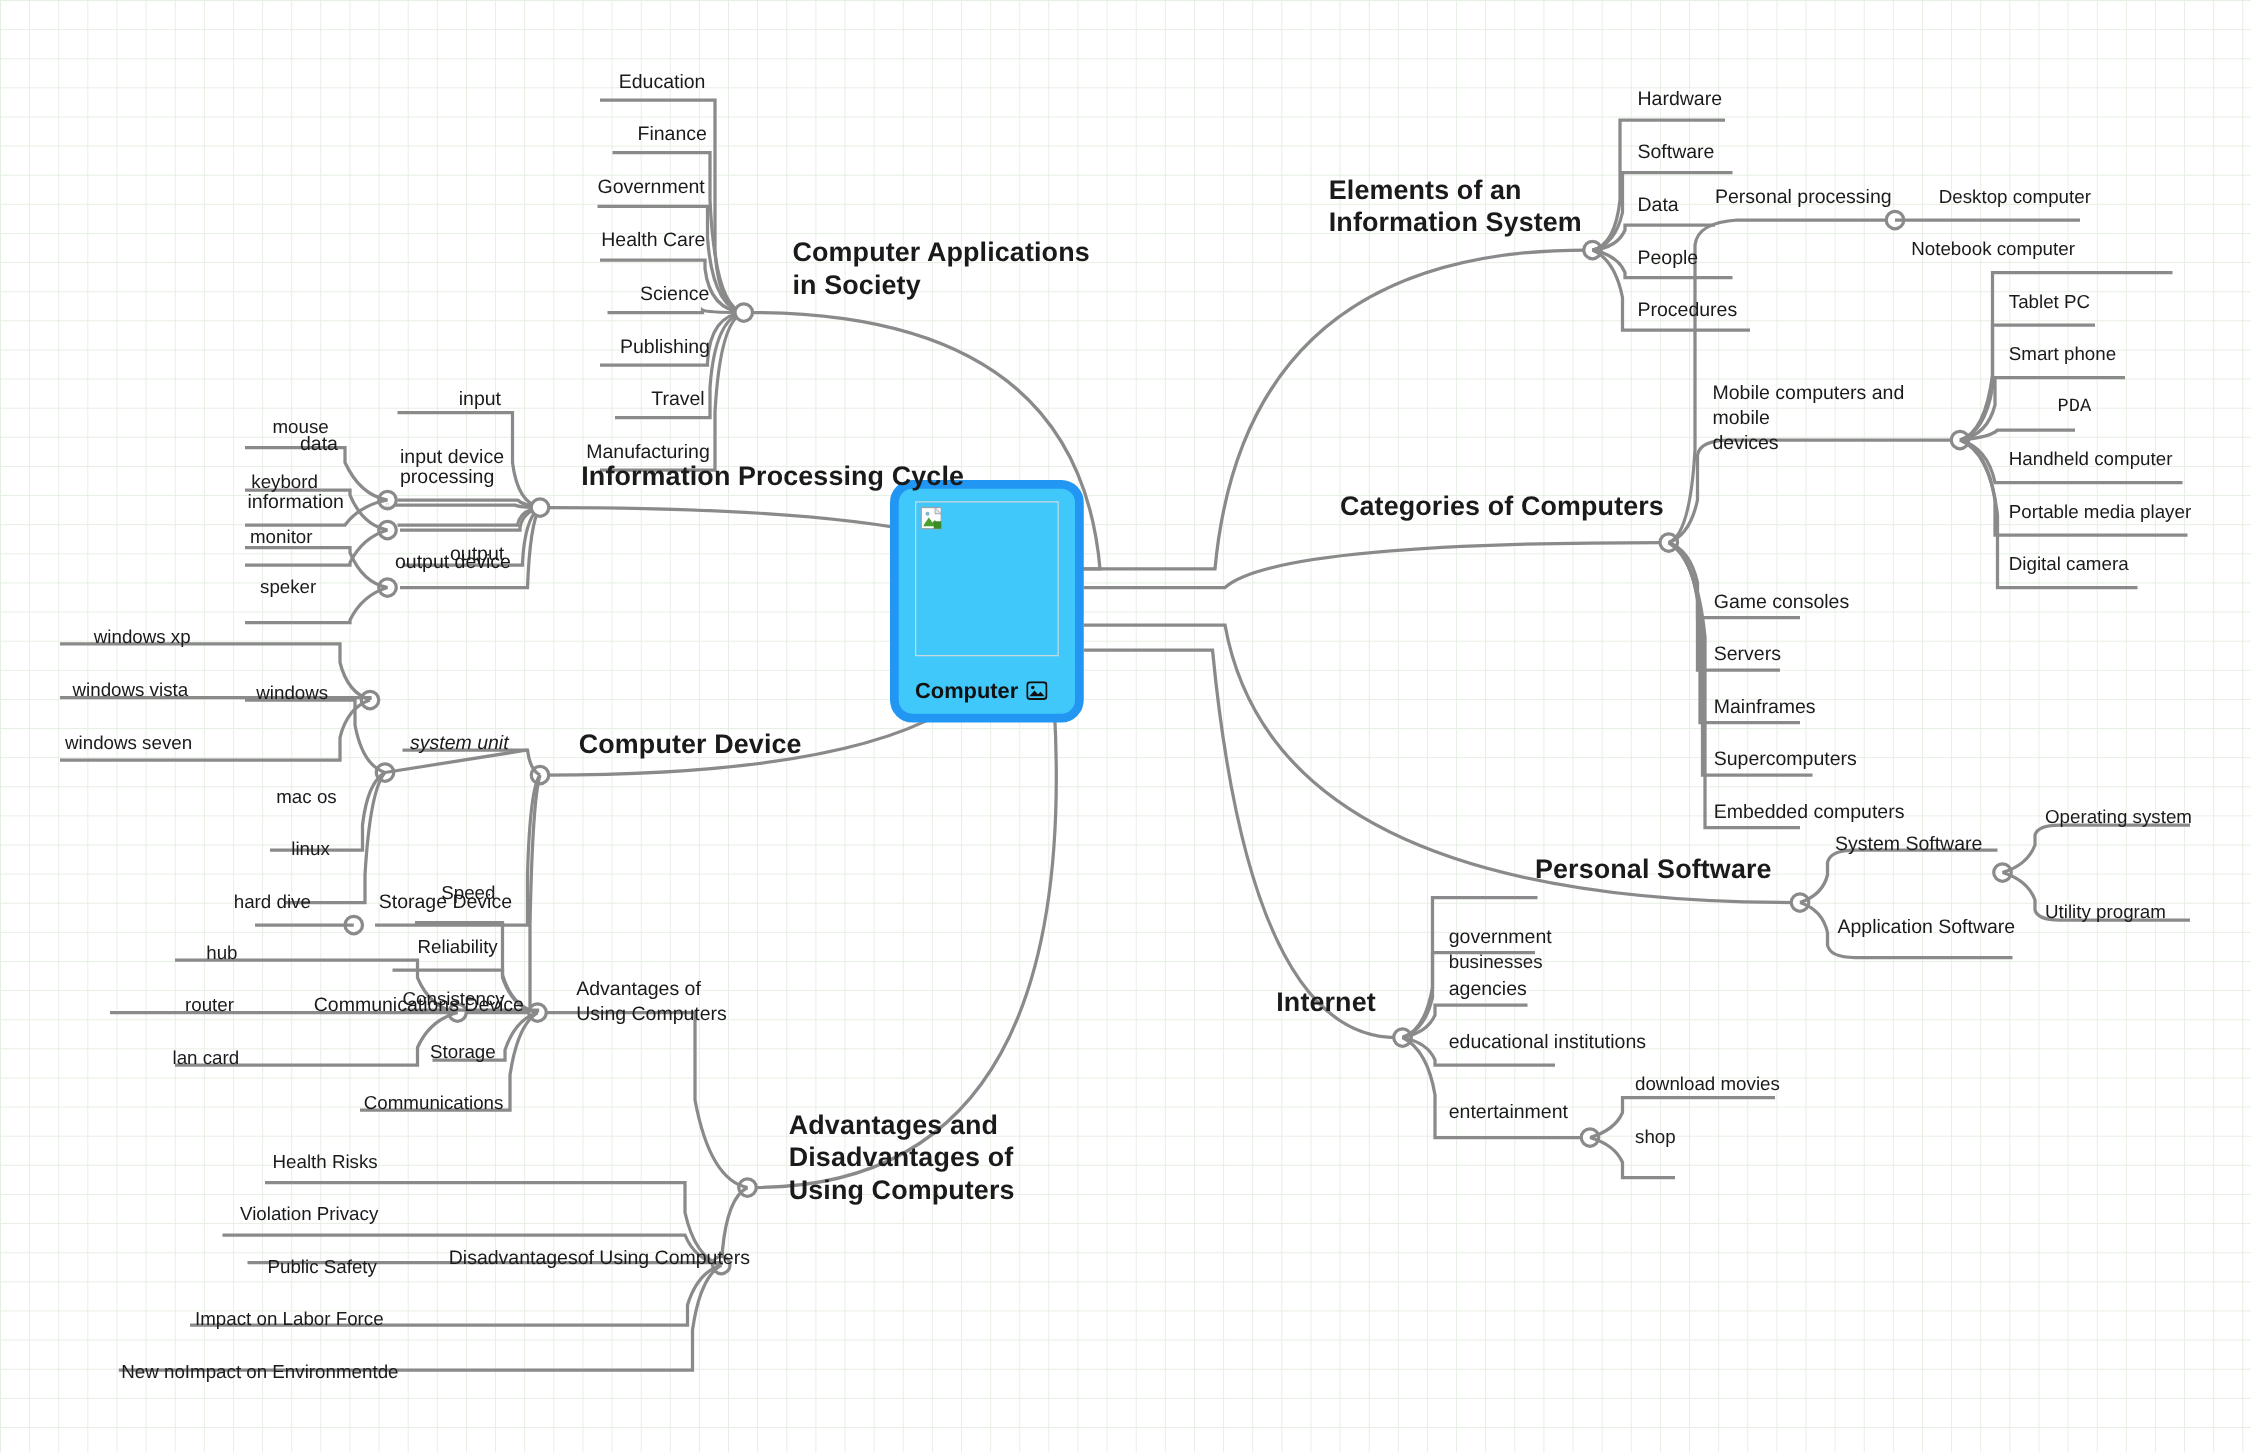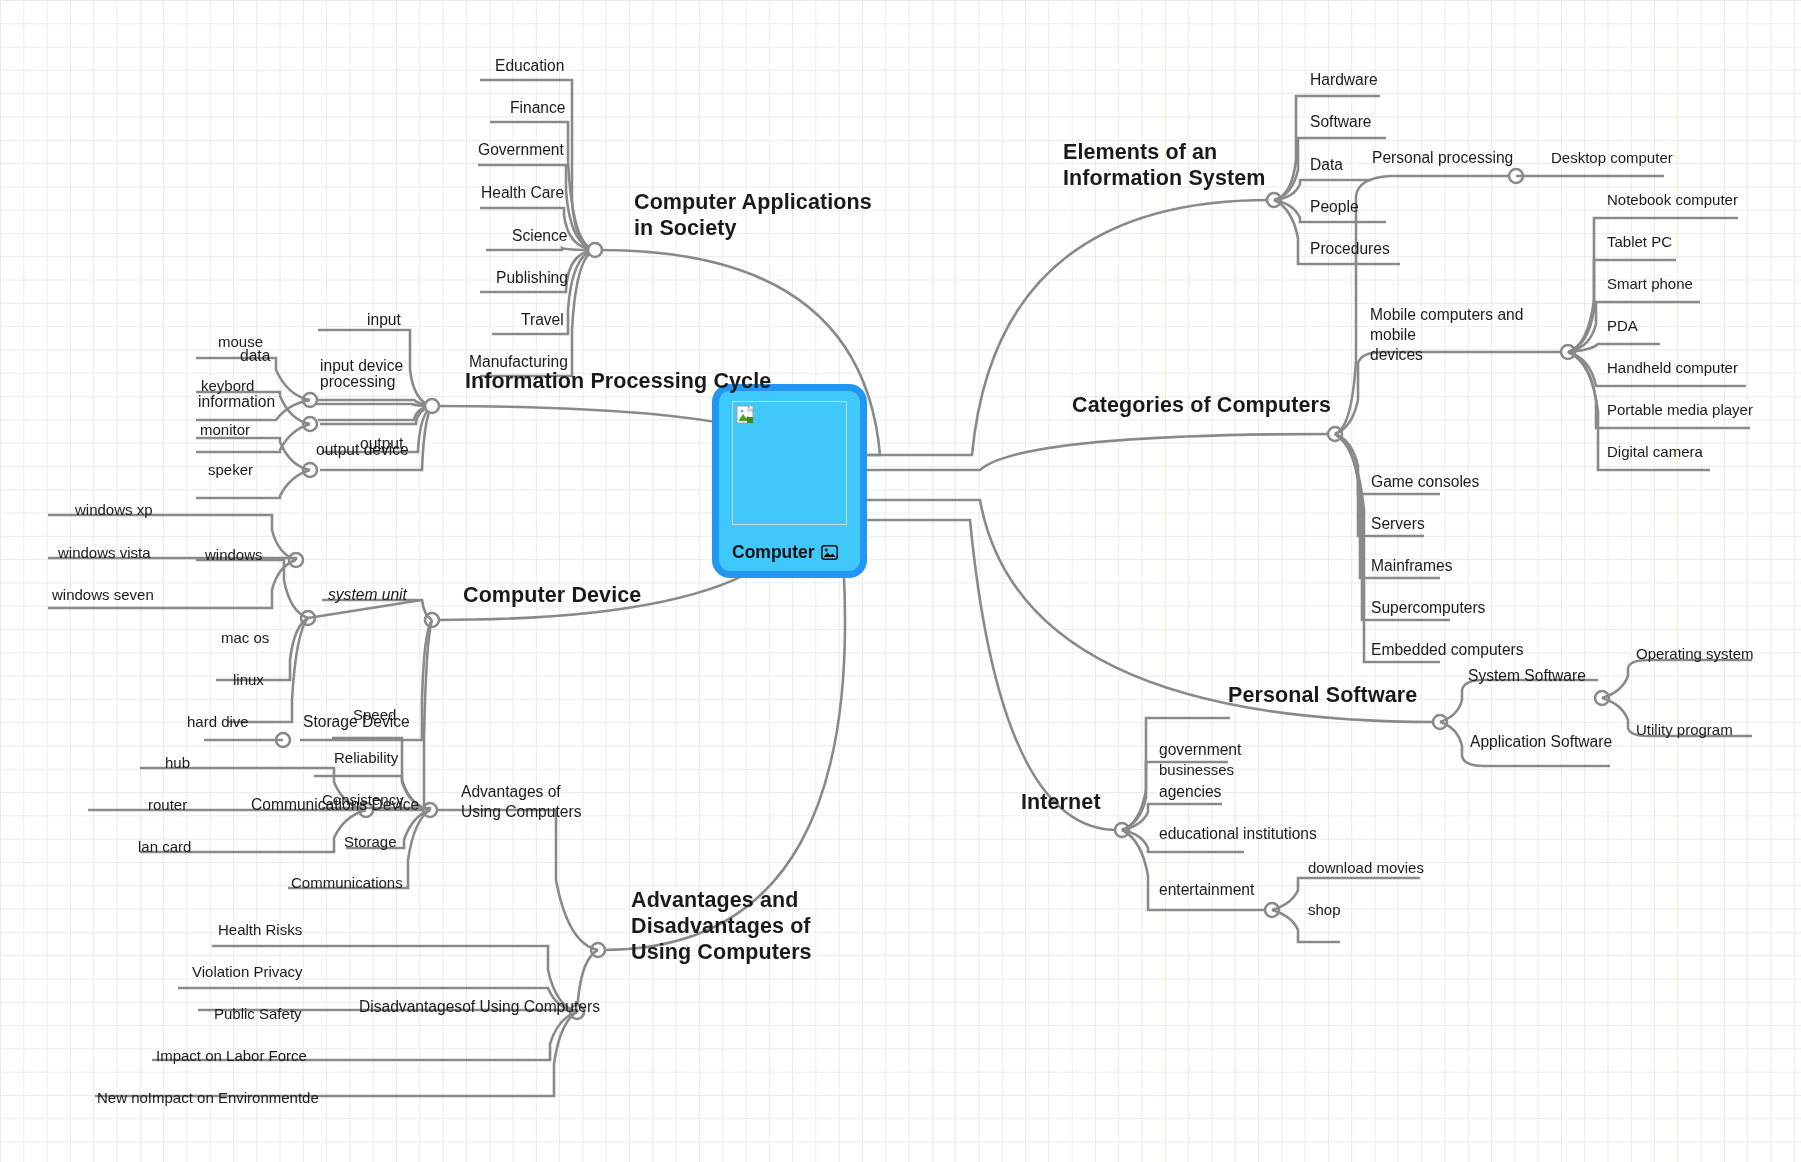--- a/index.html
+++ b/index.html
@@ -318,24 +318,24 @@
     <div>devices</div>
   </div>
   <div class="node lvl2" style="left:1371px;top:472px;">Game consoles</div>
   <div class="node lvl2" style="left:1371px;top:514px;">Servers</div>
   <div class="node lvl2" style="left:1371px;top:556px;">Mainframes</div>
   <div class="node lvl2" style="left:1371px;top:598px;">Supercomputers</div>
   <div class="node lvl2" style="left:1371px;top:640px;">Embedded computers</div>
 
   <div class="node lvl3" style="left:1551px;top:148px;">Desktop computer</div>
 
-  <div class="node lvl3" style="left:1607px;top:190px;text-align:right;">Notebook computer</div>
+  <div class="node lvl3" style="left:1529px;top:190px;text-align:right;">Notebook computer</div>
   <div class="node lvl3" style="left:1607px;top:232px;">Tablet PC</div>
   <div class="node lvl3" style="left:1607px;top:274px;">Smart phone</div>
-  <div class="node lvl3" style="left:1607px;top:316px;">PDA</div>
+  <div class="node lvl3" style="left:1646px;top:316px;font-family:Liberation Mono, monospace;">PDA</div>
   <div class="node lvl3" style="left:1607px;top:358px;">Handheld computer</div>
   <div class="node lvl3" style="left:1607px;top:400px;">Portable media player</div>
   <div class="node lvl3" style="left:1607px;top:442px;">Digital camera</div>
 
   <div class="node lvl2" style="left:1468px;top:666px;">System Software</div>
   <div class="node lvl2" style="left:1470px;top:732px;">Application Software</div>
   <div class="node lvl3" style="left:1636px;top:644px;">Operating system</div>
   <div class="node lvl3" style="left:1636px;top:720px;">Utility program</div>
 
   <div class="node lvl3" style="left:1159px;top:726px;margin-top:34px;">businesses</div>

